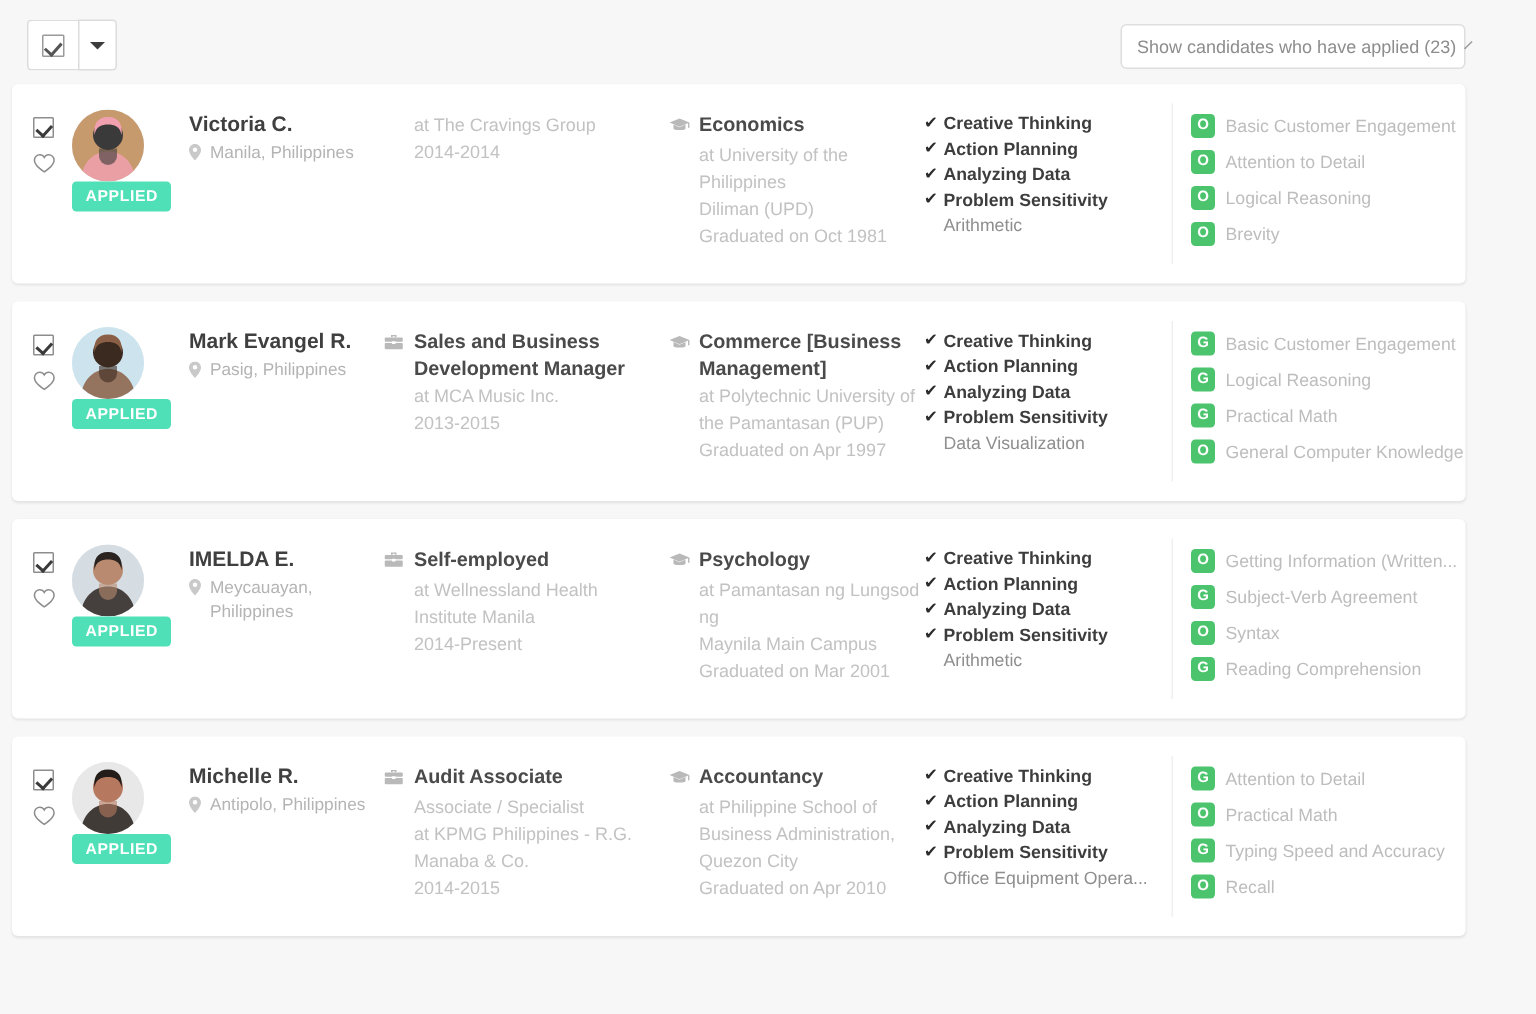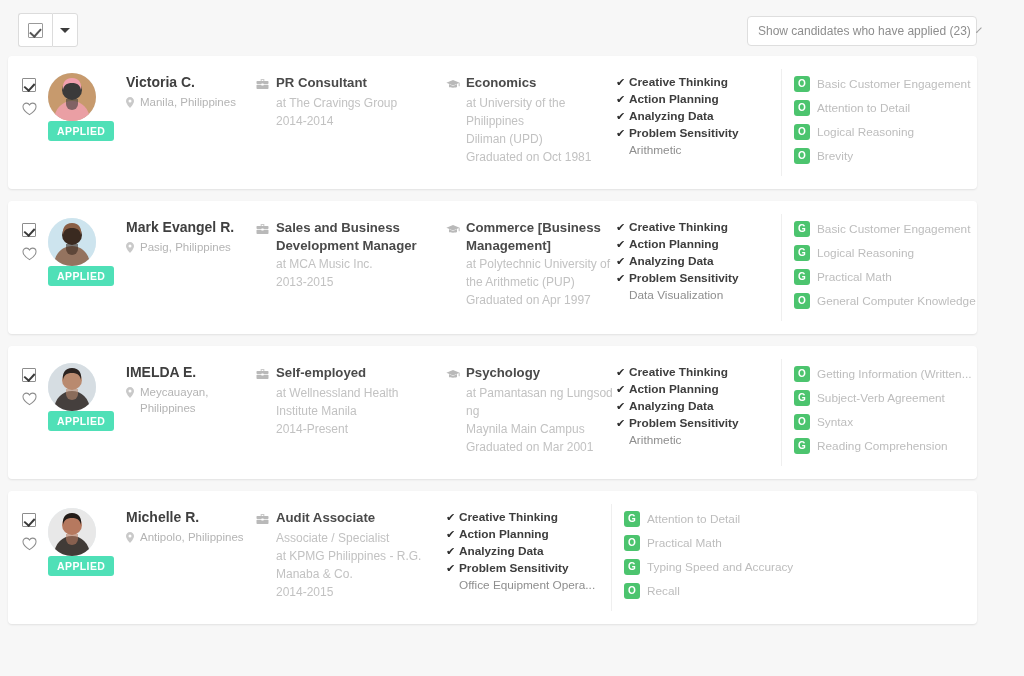--- a/index.html
+++ b/index.html
@@ -238,29 +238,20 @@
       <div class="col-ident">
         <div class="cand-name">Victoria C.</div>
         <div class="loc-line">
           <span class="pin"><svg width="8" height="11" viewBox="0 0 8 11">
               <path d="M4 0 C1.8 0 0 1.8 0 4 C0 7 4 11 4 11 C4 11 8 7 8 4 C8 1.8 6.2 0 4 0 Z M4 5.4 A1.5 1.5 0 1 1 4 2.4 A1.5 1.5 0 1 1 4 5.4 Z" fill="#c9c9c9"></path>
             </svg></span>
           <span class="loc-text">Manila, Philippines</span>
         </div>
       </div>
       <div class="col-work">
-        <div class="hdr-line">
-          <span class="hdr-icon"><svg width="13" height="12" viewBox="0 0 14 13">
-              <path d="M5 1.4 h4 v1.6 h-1.2 V2.3 H6.2 v0.7 H5 Z" fill="#b9b9b9"></path>
-              <rect x="0.5" y="3.2" width="13" height="3.2" rx="0.8" fill="#b9b9b9"></rect>
-              <rect x="0.5" y="7.2" width="13" height="4.6" rx="0.8" fill="#b9b9b9"></rect>
-              <rect x="5.7" y="6.0" width="2.6" height="2.0" rx="0.4" fill="#fff"></rect>
-            </svg></span>
-          <span class="hdr-title">PR Consultant</span>
-        </div>
         <div class="sub-line">at The Cravings Group</div>
         <div class="sub-line">2014-2014</div>
       </div>
       <div class="col-edu">
         <div class="hdr-line">
           <span class="hdr-icon"><svg width="14" height="11" viewBox="0 0 15 11">
               <path d="M7.5 0.6 L14.6 3.6 L7.5 6.6 L0.4 3.6 Z" fill="#b9b9b9"></path>
               <path d="M3.2 5.0 v3.0 c0 1.3 8.6 1.3 8.6 0 V5.0 L7.5 7.0 Z" fill="#b9b9b9"></path>
               <rect x="13.6" y="3.5" width="1" height="4" rx="0.5" fill="#b9b9b9"></rect>
             </svg></span>
@@ -352,21 +343,21 @@
       <div class="col-edu">
         <div class="hdr-line">
           <span class="hdr-icon"><svg width="14" height="11" viewBox="0 0 15 11">
               <path d="M7.5 0.6 L14.6 3.6 L7.5 6.6 L0.4 3.6 Z" fill="#b9b9b9"></path>
               <path d="M3.2 5.0 v3.0 c0 1.3 8.6 1.3 8.6 0 V5.0 L7.5 7.0 Z" fill="#b9b9b9"></path>
               <rect x="13.6" y="3.5" width="1" height="4" rx="0.5" fill="#b9b9b9"></rect>
             </svg></span>
           <span class="hdr-title">Commerce [Business Management]</span>
         </div>
         <div class="sub-line">at Polytechnic University of</div>
-        <div class="sub-line">the Arithmetic (PUP)</div>
+        <div class="sub-line">the Pamantasan (PUP)</div>
         <div class="sub-line">Graduated on Apr 1997</div>
       </div>
       <div class="col-skills">
         <div class="skill on">
           <span class="chk">✔</span>
           <span class="lbl">Creative Thinking</span>
         </div>
         <div class="skill on">
           <span class="chk">✔</span>
           <span class="lbl">Action Planning</span>
@@ -529,20 +520,34 @@
               <rect x="0.5" y="7.2" width="13" height="4.6" rx="0.8" fill="#b9b9b9"></rect>
               <rect x="5.7" y="6.0" width="2.6" height="2.0" rx="0.4" fill="#fff"></rect>
             </svg></span>
           <span class="hdr-title">Audit Associate</span>
         </div>
         <div class="sub-line">Associate / Specialist</div>
         <div class="sub-line">at KPMG Philippines - R.G.</div>
         <div class="sub-line">Manaba &amp; Co.</div>
         <div class="sub-line">2014-2015</div>
       </div>
+      <div class="col-edu">
+        <div class="hdr-line">
+          <span class="hdr-icon"><svg width="14" height="11" viewBox="0 0 15 11">
+              <path d="M7.5 0.6 L14.6 3.6 L7.5 6.6 L0.4 3.6 Z" fill="#b9b9b9"></path>
+              <path d="M3.2 5.0 v3.0 c0 1.3 8.6 1.3 8.6 0 V5.0 L7.5 7.0 Z" fill="#b9b9b9"></path>
+              <rect x="13.6" y="3.5" width="1" height="4" rx="0.5" fill="#b9b9b9"></rect>
+            </svg></span>
+          <span class="hdr-title">Accountancy</span>
+        </div>
+        <div class="sub-line">at Philippine School of</div>
+        <div class="sub-line">Business Administration,</div>
+        <div class="sub-line">Quezon City</div>
+        <div class="sub-line">Graduated on Apr 2010</div>
+      </div>
       <div class="col-skills">
         <div class="skill on">
           <span class="chk">✔</span>
           <span class="lbl">Creative Thinking</span>
         </div>
         <div class="skill on">
           <span class="chk">✔</span>
           <span class="lbl">Action Planning</span>
         </div>
         <div class="skill on">

